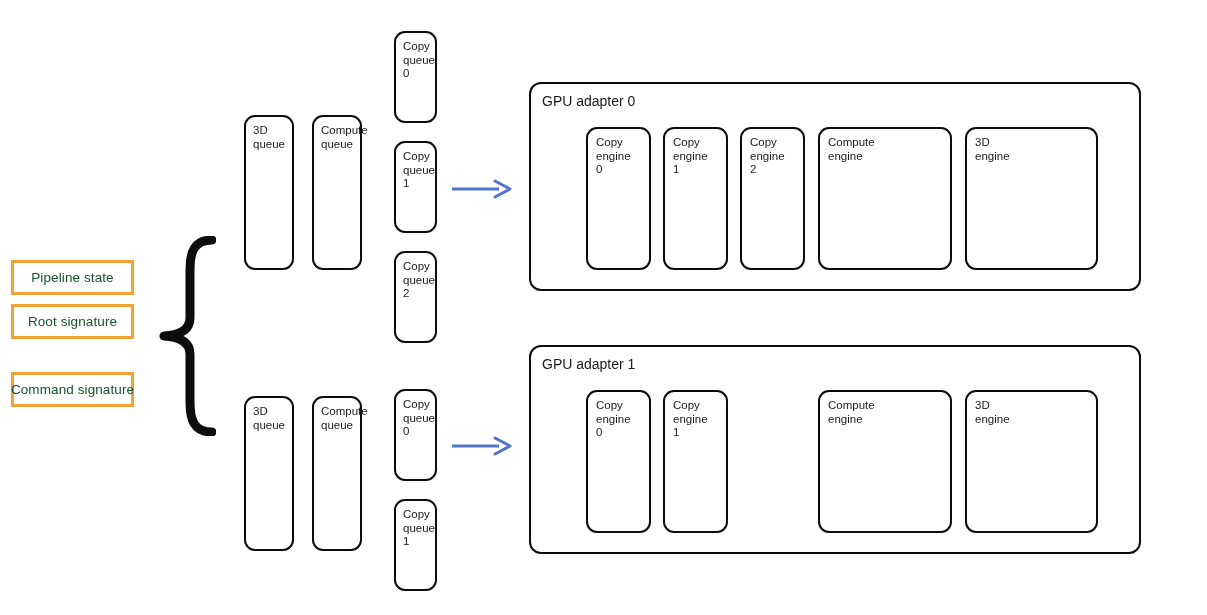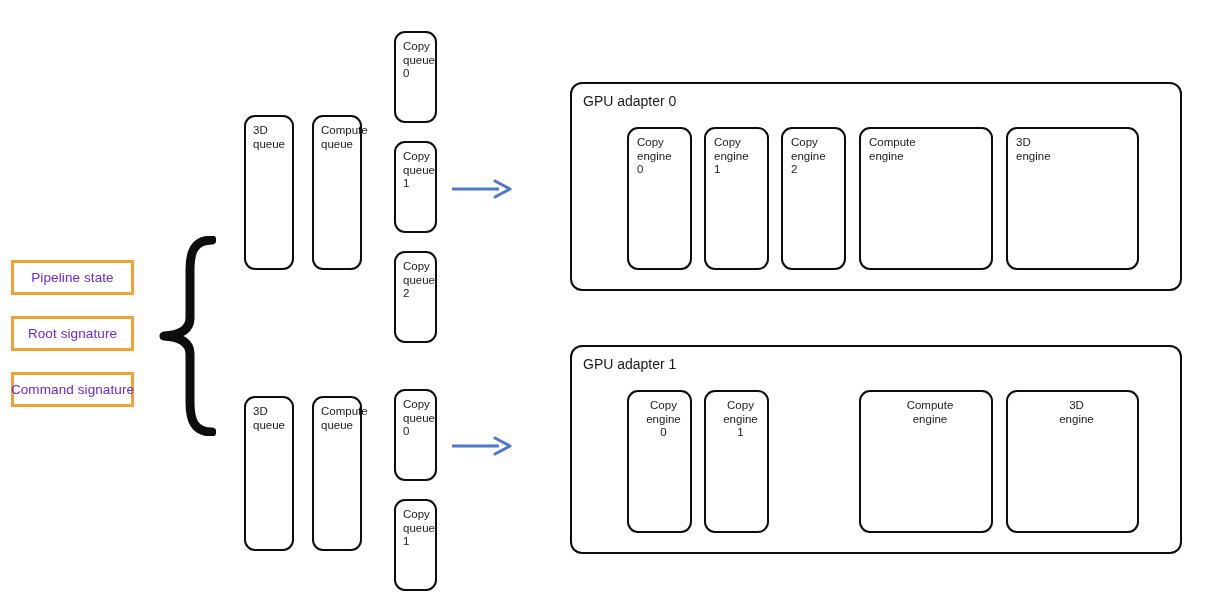--- a/index.html
+++ b/index.html
@@ -24,21 +24,21 @@
     position: absolute;
     box-sizing: border-box;
     border: 3px solid #f2a134;
     background: #ffffff;
     display: flex;
     align-items: center;
     justify-content: center;
     font-size: 13.5px;
     line-height: 1;
     letter-spacing: 0.1px;
-    color: #6d28d9;
+    color: #14532d;
     white-space: nowrap;
   }
 
   
   .brace {
     position: absolute;
     left: 150px;
     top: 236px;
     width: 66px;
     height: 200px;
@@ -63,21 +63,20 @@
     position: absolute;
   }
 
   
   .adapter {
     position: absolute;
     box-sizing: border-box;
     border: 2.4px solid #0d0d0d;
     border-radius: 12px;
     background: #ffffff;
-    margin-left: 41px;
   }
   .adapter-title {
     position: absolute;
     left: 11px;
     top: 9px;
     font-size: 14px;
     line-height: 16px;
     color: #1a1a1a;
     white-space: nowrap;
   }
@@ -94,21 +93,21 @@
     white-space: pre-line;
   }
 </style>
 </head>
 <body>
 
 <div id="canvas">
 
   <div id="resources-layer">
       <div class="res-box" style="left: 11px; top: 260px; width: 123px; height: 35px; border-color: rgb(242, 161, 52);">Pipeline state</div>
-      <div class="res-box" style="left: 11px; top: 316px; width: 123px; height: 35px; border-color: rgb(242, 161, 52);">Root signature</div>
+      <div class="res-box" style="left: 11px; top: 304px; width: 123px; height: 35px; border-color: rgb(242, 161, 52);">Root signature</div>
       <div class="res-box" style="left: 11px; top: 372px; width: 123px; height: 35px; border-color: rgb(242, 161, 52);">Command signature</div>
     </div>
 
   <div class="brace">
     <svg width="66" height="200" viewBox="0 0 66 200" xmlns="http://www.w3.org/2000/svg" aria-hidden="true">
       <path d="M62 4 C 44 4, 40 16, 40 34 L 40 82 C 40 94, 30 99, 14 100 C 30 101, 40 106, 40 118 L 40 166 C 40 184, 44 196, 62 196" fill="none" stroke="#0d0d0d" stroke-width="9" stroke-linecap="round" stroke-linejoin="round"></path>
     </svg>
   </div>
 
   <div id="queues-layer">
@@ -155,21 +154,21 @@
 engine
 1</div>
         <div class="engine" style="left: 209px; top: 43px; width: 65px; height: 143px;">Copy
 engine
 2</div>
         <div class="engine" style="left: 287px; top: 43px; width: 134px; height: 143px;">Compute
 engine</div>
         <div class="engine" style="left: 434px; top: 43px; width: 133px; height: 143px;">3D
 engine</div>
       </div>
-      <div class="adapter" style="left: 529px; top: 345px; width: 612px; height: 209px; text-align: center;">
+      <div class="adapter" style="left: 529px; top: 345px; width: 612px; height: 209px;">
         <div class="adapter-title">GPU adapter 1</div>
         <div class="engine" style="left: 55px; top: 43px; width: 65px; height: 143px;">Copy
 engine
 0</div>
         <div class="engine" style="left: 132px; top: 43px; width: 65px; height: 143px;">Copy
 engine
 1</div>
         <div class="engine" style="left: 287px; top: 43px; width: 134px; height: 143px;">Compute
 engine</div>
         <div class="engine" style="left: 434px; top: 43px; width: 133px; height: 143px;">3D

